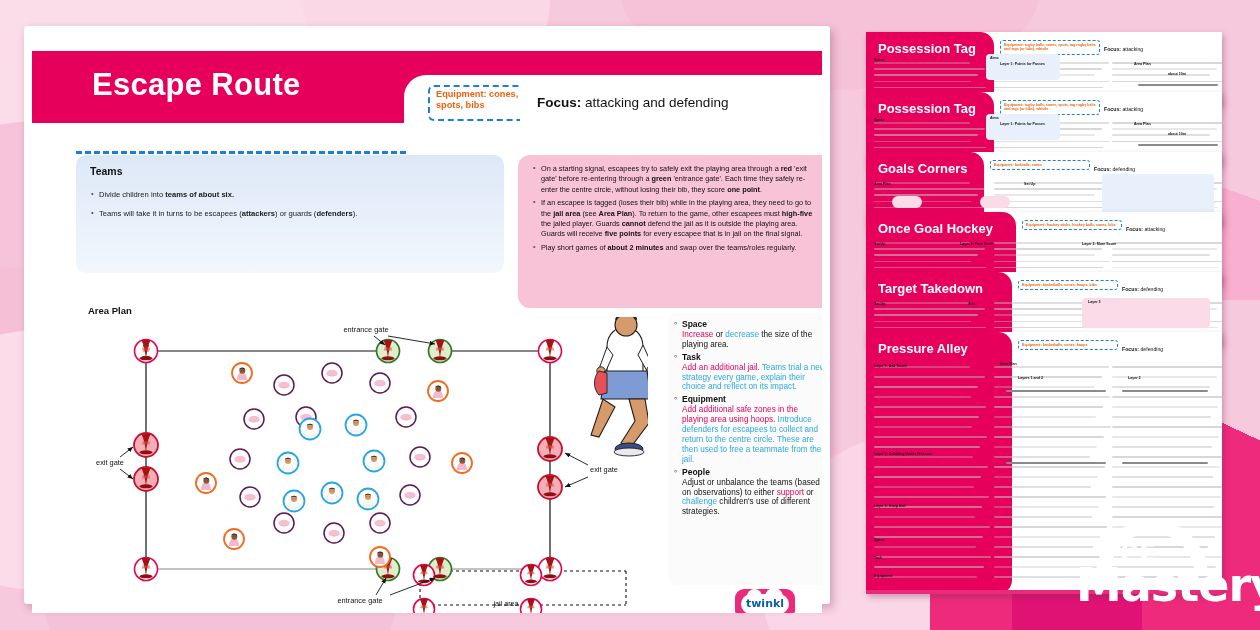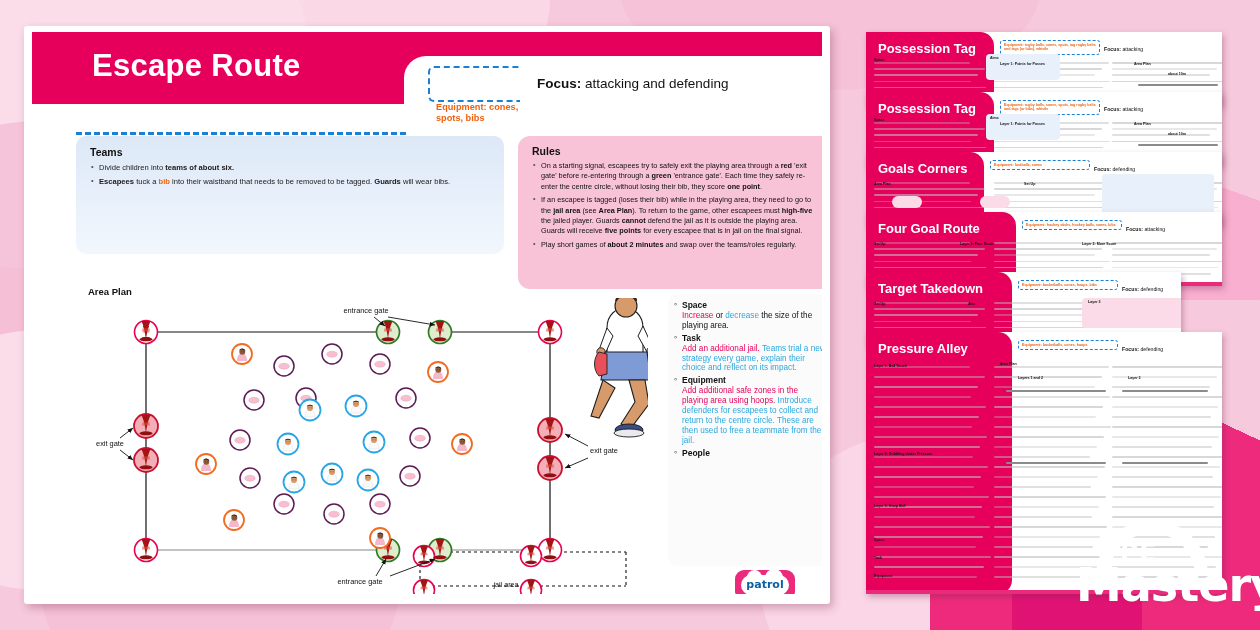--- a/index.html
+++ b/index.html
@@ -22,42 +22,42 @@
   .wedge{position:absolute;right:0;bottom:0;width:330px;height:400px;
          background:linear-gradient(205deg,transparent 0 38%,#ed2a7b 38% 100%);}
   .wedge2{position:absolute;right:0;top:0;width:180px;height:300px;
          background:linear-gradient(200deg,transparent 0 55%,#f9a8cb 55% 100%);opacity:.8;}
   .wedge3{position:absolute;right:118px;bottom:0;width:130px;height:250px;
          background:linear-gradient(190deg,transparent 0 42%,#d6006e 42% 100%);opacity:.55;}
 
   
   .main-shadow{position:absolute;left:24px;top:26px;width:806px;height:578px;
        background:#fff;border-radius:3px;box-shadow:3px 4px 9px rgba(120,40,80,.32);}
-  .main-page{position:absolute;left:32px;top:32px;width:790px;height:562px;background:#fff;overflow:hidden;}
+  .main-page{position:absolute;left:32px;top:51px;width:790px;height:562px;background:#fff;overflow:hidden;}
 
   
   .hdr{position:absolute;left:0;top:0;width:790px;height:72px;background:#e6005c;}
   .hdr-title{position:absolute;left:60px;top:16px;color:#fff;font-size:31px;font-weight:bold;letter-spacing:.3px;}
   .hdr-white{position:absolute;left:372px;top:24px;width:418px;height:76px;background:#fff;border-top-left-radius:22px;}
   .hdr-white2{position:absolute;left:372px;top:56px;width:418px;height:44px;background:#fff;}
 
   .equip-box{position:absolute;left:396px;top:34px;width:92px;height:36px;
       border:2px dashed #1b7fd4;border-right:none;border-radius:6px 0 0 6px;box-sizing:border-box;}
-  .equip-txt{position:absolute;left:404px;top:38px;width:92px;color:#f0610f;font-size:9.2px;font-weight:bold;line-height:11.4px;margin-top:32px;}
+  .equip-txt{position:absolute;left:404px;top:38px;width:92px;color:#f0610f;font-size:9.2px;font-weight:bold;line-height:11.4px;}
   .focus{position:absolute;left:505px;top:44px;font-size:13.5px;color:#111;}
   .focus b{font-weight:bold;}
 
   
   .dashline{position:absolute;left:44px;top:100px;width:330px;height:0;border-top:3px dashed #1b7fd4;}
   .teams-box{position:absolute;left:44px;top:104px;width:428px;height:118px;
       background:linear-gradient(180deg,#dde8f7 0%,#e9f1fb 60%,#f2f7fd 100%);
       border-radius:10px;}
   .teams-h{position:absolute;left:58px;top:114px;font-size:10.5px;font-weight:bold;color:#111;}
   .teams-list{position:absolute;left:58px;top:130px;width:404px;font-size:7.6px;color:#1a1a1a;line-height:11.4px;}
-  .teams-list li{margin-bottom:2.4px;}
+  .teams-list li{margin-bottom:2.4px;margin-top:8px;}
   ul{margin:0;padding-left:9px;list-style:none;}
   li{position:relative;}
   li:before{content:"•";position:absolute;left:-8px;top:-1px;color:#555;}
   .or{color:#f0610f;font-weight:bold;}
   b{font-weight:bold;}
 
   
   .rules-box{position:absolute;left:486px;top:104px;width:304px;height:153px;
       background:#f9c3d7;border-radius:12px 0 0 12px;}
   .rules-inner{position:absolute;left:500px;top:113px;width:282px;}
@@ -144,27 +144,26 @@
     <span>attacking and defending</span>
   </div>
 
   <div class="dashline"></div>
 
   <div class="teams-box"></div>
   <div class="teams-h">Teams</div>
   <div class="teams-list">
     <ul>
       <li>Divide children into <b>teams of about six.</b></li>
-      <li><b>Escapees</b> tuck a <span class="or">bib</span> into their waistband that needs to be removed to be tagged. <b>Guards</b> will wear bibs.</li>
+      <li>Teams will take it in turns to be escapees (<b>attackers</b>) or guards (<b>defenders</b>).</li>
     </ul>
   </div>
 
   <div class="rules-box"></div>
   <div class="rules-inner">
-    <div class="rules-h">Rules</div>
     <div class="rules-list">
       <ul>
         <li>On a starting signal, escapees try to safely exit the playing area through a <b>red</b> 'exit gate' before re-entering through a <b>green</b> 'entrance gate'. Each time they safely re-enter the centre circle, without losing their bib, they score <b>one point</b>.</li>
         <li>If an escapee is tagged (loses their bib) while in the playing area, they need to go to the <b>jail area</b> (see <b>Area Plan</b>). To return to the game, other escapees must <b>high-five</b> the jailed player. Guards <b>cannot</b> defend the jail as it is outside the playing area. Guards will receive <b>five points</b> for every escapee that is in jail on the final signal.</li>
         <li>Play short games of <b>about 2 minutes</b> and swap over the teams/roles regularly.</li>
       </ul>
     </div>
   </div>
 
   <div class="ap-label">Area Plan</div>
@@ -388,25 +387,28 @@
     </div>
     <div class="step-h">Task</div>
     <div class="step-body">
       <span class="pink">Add an additional jail.</span><span> </span><span class="blue">Teams trial a new strategy every game, explain their choice and reflect on its impact.</span>
     </div>
     <div class="step-h">Equipment</div>
     <div class="step-body">
       <span class="pink">Add additional safe zones in the playing area using hoops.</span><span> </span><span class="blue">Introduce defenders for escapees to collect and return to the centre circle. These are then used to free a teammate from the jail.</span>
     </div>
     <div class="step-h">People</div>
+    <div class="step-body">
+      <span>Adjust or unbalance the teams (based on observations) to either </span><span class="pink">support</span><span> or </span><span class="blue">challenge</span><span> children's use of different strategies.</span>
+    </div>
   </div>
 
   <div class="twinkl"></div>
   <div class="cloud"></div>
-  <div class="twinkl-t">patrol</div>
+  <div class="twinkl-t">twinkl</div>
 
 </div>
 
 <div id="thumbs">
     <div class="thumb" style="left: 866px; top: 32px; width: 356px; height: 74px;">
       <div class="t-hdr" style="width:128px;border-radius:0 14px 14px 0;"></div>
       <div class="t-title" style="left:12px;top:9px;font-size:13px;">Possession Tag</div>
       <div class="t-eq" style="left:134px;top:8px;width:92px;">Equipment: rugby balls, cones, spots, tag rugby belts and tags (or bibs), whistle</div>
       <div class="t-focus" style="left:238px;top:14px;"><b>Focus:</b> attacking</div>
       <div class="t-bot"></div>
@@ -495,21 +497,21 @@
         <div class="t-line" style="left:246px;top:61px;width:99px;opacity:0.47;"></div>
       </div>
       <div class="t-panel" style="left:236px;top:22px;width:112px;height:46px;"></div>
       <div class="t-blk" style="left:8px;top:30px;">Area Plan</div>
       <div class="t-blk" style="left:158px;top:30px;">Set Up</div>
       <div class="t-panel pk" style="left:26px;top:44px;width:30px;height:12px;border-radius:6px;"></div>
       <div class="t-panel pk" style="left:114px;top:44px;width:30px;height:12px;border-radius:6px;"></div>
     </div>
     <div class="thumb" style="left: 866px; top: 212px; width: 356px; height: 74px;">
       <div class="t-hdr" style="width:150px;border-radius:0 14px 14px 0;"></div>
-      <div class="t-title" style="left:12px;top:9px;font-size:13px;">Four Goal Route</div>
+      <div class="t-title" style="left:12px;top:9px;font-size:13px;">Once Goal Hockey</div>
       <div class="t-eq" style="left:156px;top:8px;width:92px;">Equipment: hockey sticks, hockey balls, cones, bibs</div>
       <div class="t-focus" style="left:260px;top:14px;"><b>Focus:</b> attacking</div>
       <div class="t-bot"></div>
       <div>
         <div class="t-line" style="left:8px;top:30px;width:96px;opacity:0.35;"></div>
         <div class="t-line" style="left:128px;top:30px;width:115px;opacity:0.47;"></div>
         <div class="t-line" style="left:246px;top:30px;width:112px;opacity:0.59;"></div>
         <div class="t-line" style="left:8px;top:36.2px;width:111px;opacity:0.47;"></div>
         <div class="t-line" style="left:128px;top:36.2px;width:108px;opacity:0.59;"></div>
         <div class="t-line" style="left:246px;top:36.2px;width:105px;opacity:0.35;"></div>
@@ -523,21 +525,21 @@
         <div class="t-line" style="left:128px;top:54.8px;width:109px;opacity:0.59;"></div>
         <div class="t-line" style="left:246px;top:54.8px;width:106px;opacity:0.35;"></div>
         <div class="t-line" style="left:8px;top:61px;width:105px;opacity:0.59;"></div>
         <div class="t-line" style="left:128px;top:61px;width:102px;opacity:0.35;"></div>
         <div class="t-line" style="left:246px;top:61px;width:99px;opacity:0.47;"></div>
       </div>
       <div class="t-blk" style="left:8px;top:30px;">Set Up</div>
       <div class="t-blk" style="left:94px;top:30px;">Layer 1: Four Goals</div>
       <div class="t-blk" style="left:216px;top:30px;">Layer 2: More Score</div>
     </div>
-    <div class="thumb" style="left: 866px; top: 272px; width: 315px; height: 74px; text-decoration: underline;">
+    <div class="thumb" style="left: 866px; top: 272px; width: 356px; height: 74px; text-decoration: underline;">
       <div class="t-hdr" style="width:146px;border-radius:0 14px 14px 0;"></div>
       <div class="t-title" style="left:12px;top:9px;font-size:13px;">Target Takedown</div>
       <div class="t-eq" style="left:152px;top:8px;width:92px;">Equipment: basketballs, cones, hoops, bibs</div>
       <div class="t-focus" style="left:256px;top:14px;"><b>Focus:</b> defending</div>
       <div class="t-bot"></div>
       <div>
         <div class="t-line" style="left:8px;top:30px;width:96px;opacity:0.35;"></div>
         <div class="t-line" style="left:128px;top:30px;width:115px;opacity:0.47;"></div>
         <div class="t-line" style="left:246px;top:30px;width:112px;opacity:0.59;"></div>
         <div class="t-line" style="left:8px;top:36.2px;width:111px;opacity:0.47;"></div>

